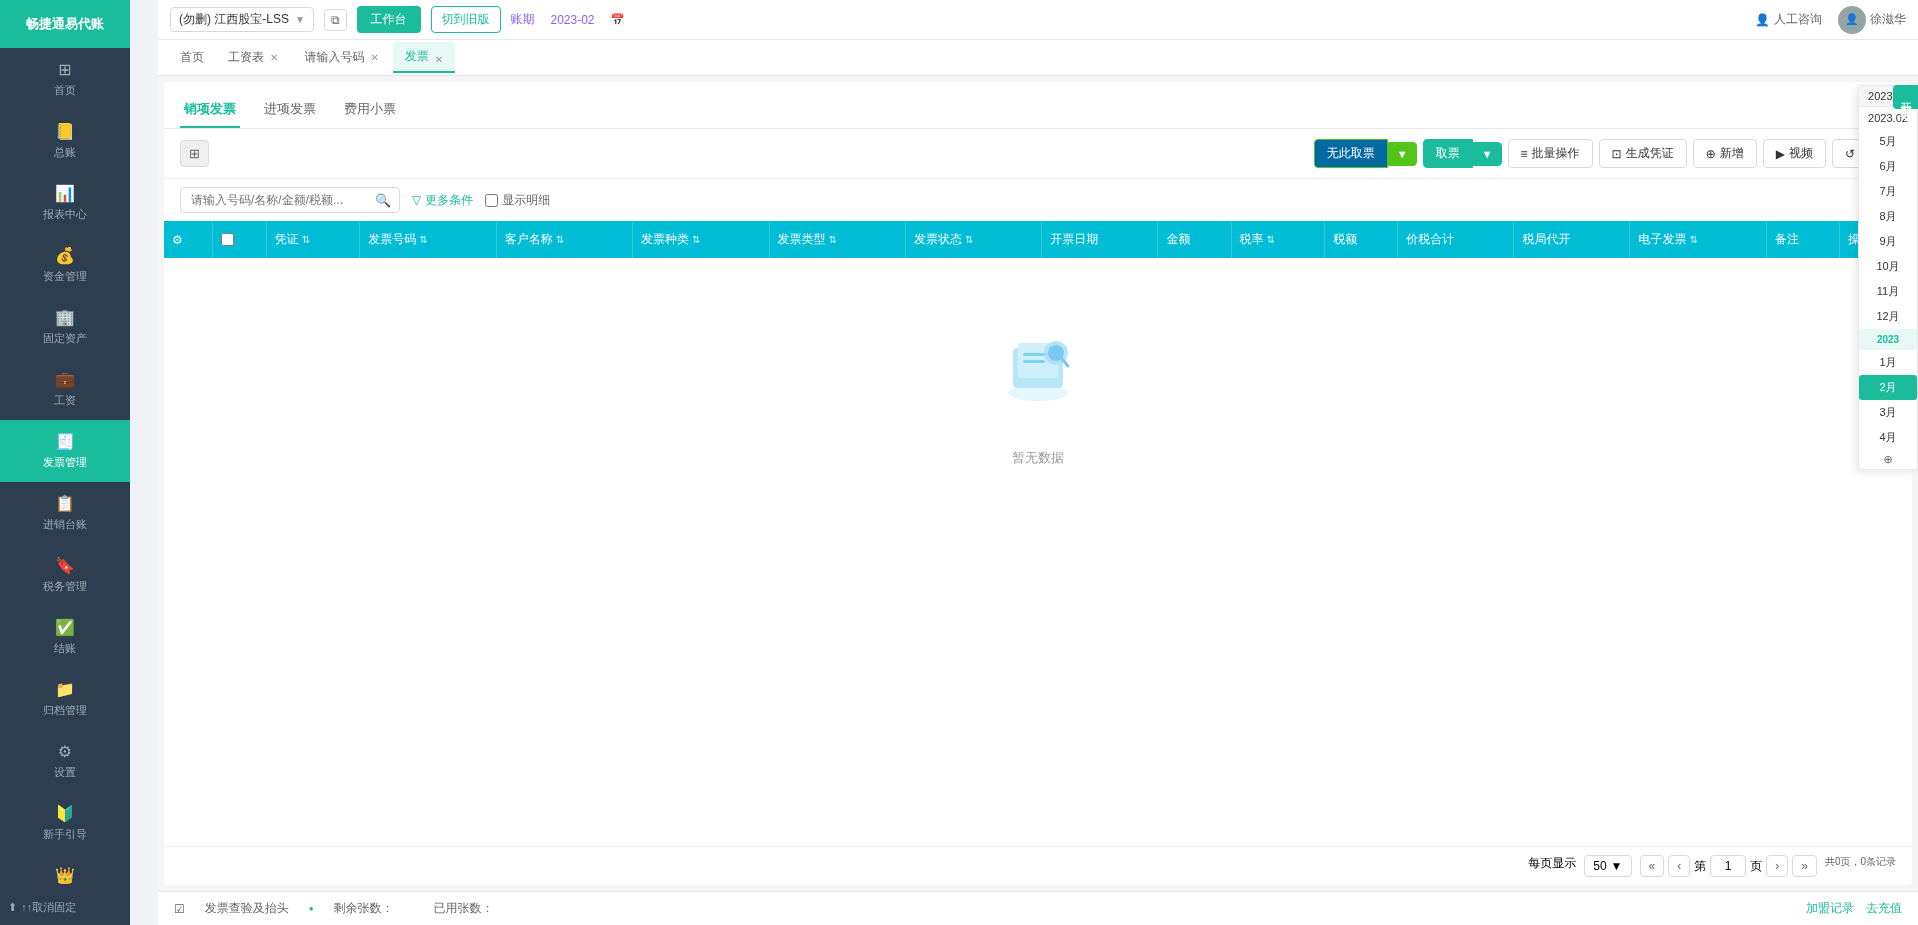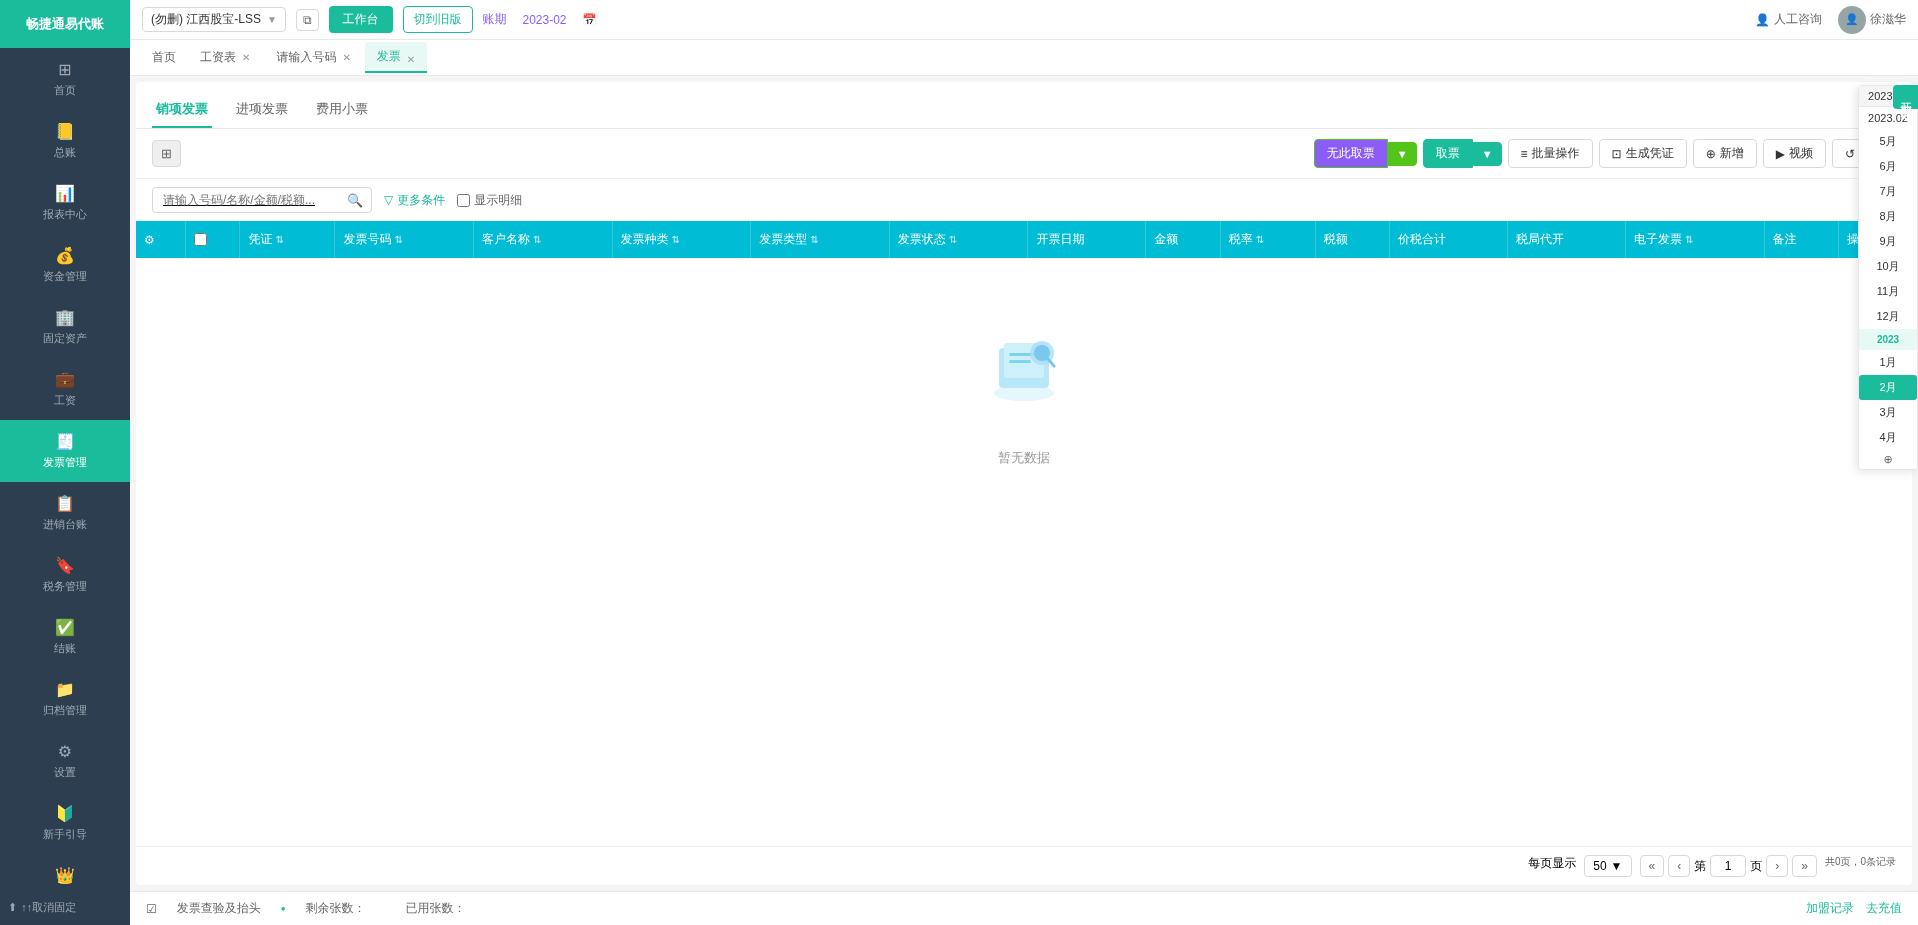--- a/index.html
+++ b/index.html
@@ -12,21 +12,21 @@
     .sidebar { width: 130px; background: #2c3e50; display: flex; flex-direction: column; flex-shrink: 0; }
     .sidebar-logo { background: #1abc9c; padding: 12px 8px; display: flex; align-items: center; justify-content: center; height: 48px; }
     .sidebar-logo-text { color: white; font-size: 13px; font-weight: bold; }
     .sidebar-nav { flex: 1; overflow-y: auto; }
     .sidebar-item { display: flex; flex-direction: column; align-items: center; padding: 12px 8px; color: #a0aab4; cursor: pointer; font-size: 11px; gap: 4px; }
     .sidebar-item.active { background: #1abc9c; color: white; }
     .sidebar-item .icon { font-size: 16px; }
     .sidebar-bottom { padding: 10px 8px; color: #a0aab4; font-size: 11px; display: flex; align-items: center; gap: 4px; cursor: pointer; }
 
     
-    .main-area { flex: 1; display: flex; flex-direction: column; overflow: hidden; }
+    .main-area { flex: 1; display: flex; flex-direction: column; overflow: hidden; padding-left: 28px; }
 
     
     .top-header { background: white; height: 40px; display: flex; align-items: center; padding: 0 12px; border-bottom: 1px solid #e8e8e8; gap: 10px; }
     .company-selector { display: flex; align-items: center; gap: 6px; border: 1px solid #d9d9d9; border-radius: 4px; padding: 3px 8px; cursor: pointer; font-size: 12px; color: #333; }
     .company-selector .chevron { font-size: 10px; color: #999; }
     .copy-btn { border: 1px solid #d9d9d9; border-radius: 4px; padding: 3px 6px; cursor: pointer; font-size: 12px; color: #666; background: white; }
     .workbench-btn { background: #1abc9c; color: white; border: none; border-radius: 4px; padding: 5px 14px; cursor: pointer; font-size: 12px; }
     .switch-btn { border: 1px solid #1abc9c; color: #1abc9c; background: white; border-radius: 4px; padding: 4px 10px; cursor: pointer; font-size: 12px; }
     .period-info { display: flex; align-items: center; gap: 16px; font-size: 12px; color: #8b5cf6; }
     .header-right { margin-left: auto; display: flex; align-items: center; gap: 16px; }
@@ -50,28 +50,28 @@
     .sub-tab.active { color: #1abc9c; border-bottom: 2px solid #1abc9c; font-weight: bold; }
 
     
     .toolbar { display: flex; align-items: center; padding: 10px 16px; gap: 8px; border-bottom: 1px solid #f0f0f0; }
     .toolbar-spacer { flex: 1; }
     .btn-group { display: flex; align-items: center; gap: 6px; }
     .btn { border: 1px solid #d9d9d9; background: white; border-radius: 4px; padding: 5px 12px; font-size: 12px; cursor: pointer; color: #333; display: flex; align-items: center; gap: 4px; }
     .btn-with-dropdown { display: flex; align-items: center; }
     .btn-with-dropdown .main-part { border-radius: 4px 0 0 4px; border-right: none; padding: 5px 12px; font-size: 12px; cursor: pointer; display: flex; align-items: center; gap: 4px; }
     .btn-with-dropdown .dropdown-part { border-radius: 0 4px 4px 0; border-left: 1px solid rgba(255,255,255,0.3); padding: 5px 8px; cursor: pointer; font-size: 11px; }
-    .btn-with-dropdown.green .main-part { background: #8b5cf6; color: white; border: 1px solid #52c41a; text-align: right; }
+    .btn-with-dropdown.green .main-part { background: #0369a1; color: white; border: 1px solid #52c41a; text-align: right; }
     .btn-with-dropdown.green .dropdown-part { background: #52c41a; color: white; border: 1px solid #52c41a; }
     .btn-with-dropdown.teal .main-part { background: #1abc9c; color: white; border: 1px solid #1abc9c; }
     .btn-with-dropdown.teal .dropdown-part { background: #1abc9c; color: white; border: 1px solid #1abc9c; }
 
     
     .filter-bar { display: flex; align-items: center; padding: 8px 16px; gap: 12px; }
-    .search-input-wrap { position: relative; display: flex; align-items: center; text-decoration: underline; }
+    .search-input-wrap { position: relative; display: flex; align-items: center; }
     .search-input { border: 1px solid #d9d9d9; border-radius: 4px; padding: 5px 28px 5px 10px; font-size: 12px; width: 220px; outline: none; }
     .search-icon { position: absolute; right: 8px; color: #999; font-size: 13px; }
     .more-filters-btn { display: flex; align-items: center; gap: 4px; color: #1abc9c; font-size: 12px; cursor: pointer; }
     .show-detail-check { display: flex; align-items: center; gap: 4px; font-size: 12px; color: #666; cursor: pointer; }
     .grid-icon-btn { border: 1px solid #d9d9d9; border-radius: 4px; padding: 5px 8px; cursor: pointer; font-size: 13px; color: #666; }
 
     
     .table-wrap { flex: 1; overflow: auto; }
     table { width: 100%; border-collapse: collapse; font-size: 12px; }
     thead tr { background: #00bcd4; color: white; }

